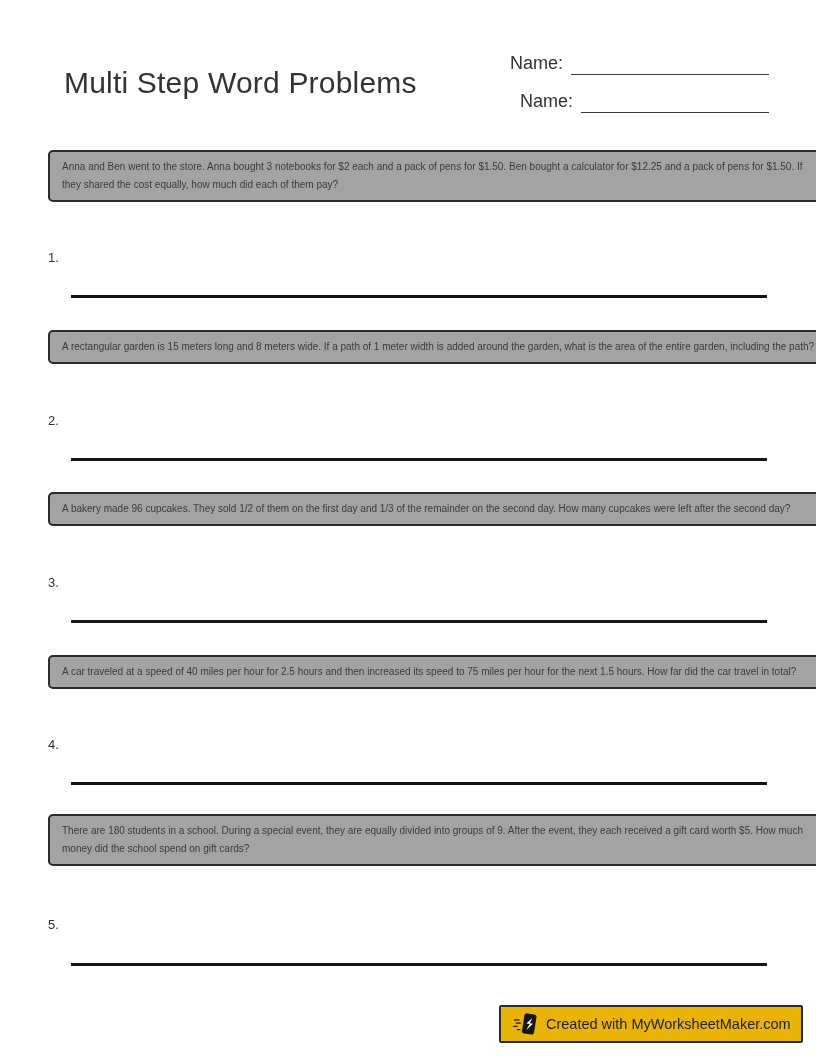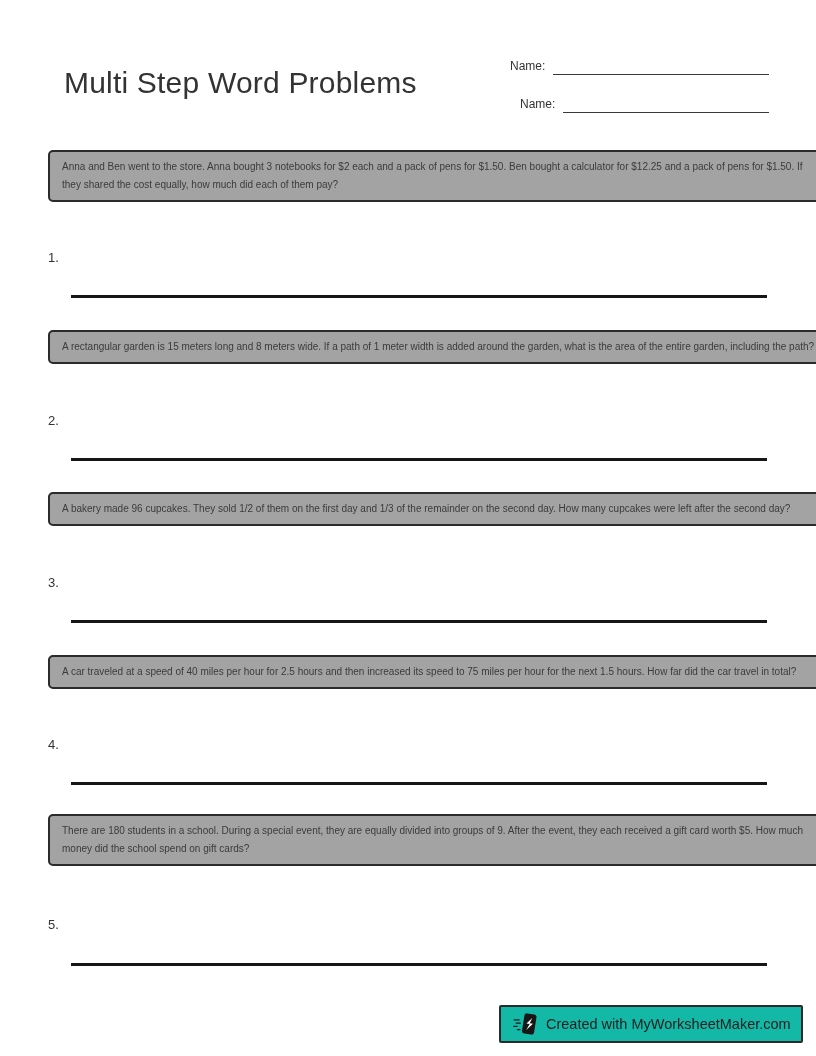--- a/index.html
+++ b/index.html
@@ -38,21 +38,21 @@
     left: 510px;
     top: 50px;
     width: 259px;
   }
   .field-row.date-row {
     left: 520px;
     top: 88px;
     width: 249px;
   }
   .field-label {
-    font-size: 12px;
+    font-size: 18px;
     color: #333333;
     line-height: 1.3;
     white-space: nowrap;
   }
   .field-line {
     flex: 1;
     height: 24px;
     border-bottom: 1.5px solid #3a3a3a;
   }
 
@@ -105,21 +105,21 @@
   
   .credit-badge {
     position: absolute;
     left: 499px;
     top: 1005px;
     width: 304px;
     height: 38px;
     box-sizing: border-box;
     border: 2px solid #2b2b2b;
     border-radius: 2px;
-    background: #14b8a6;
+    background: #eab308;
     display: flex;
     align-items: center;
     gap: 7px;
     padding: 0 10px 0 12px;
   }
   .credit-badge .logo {
     width: 26px;
     height: 28px;
     flex: none;
     display: block;

